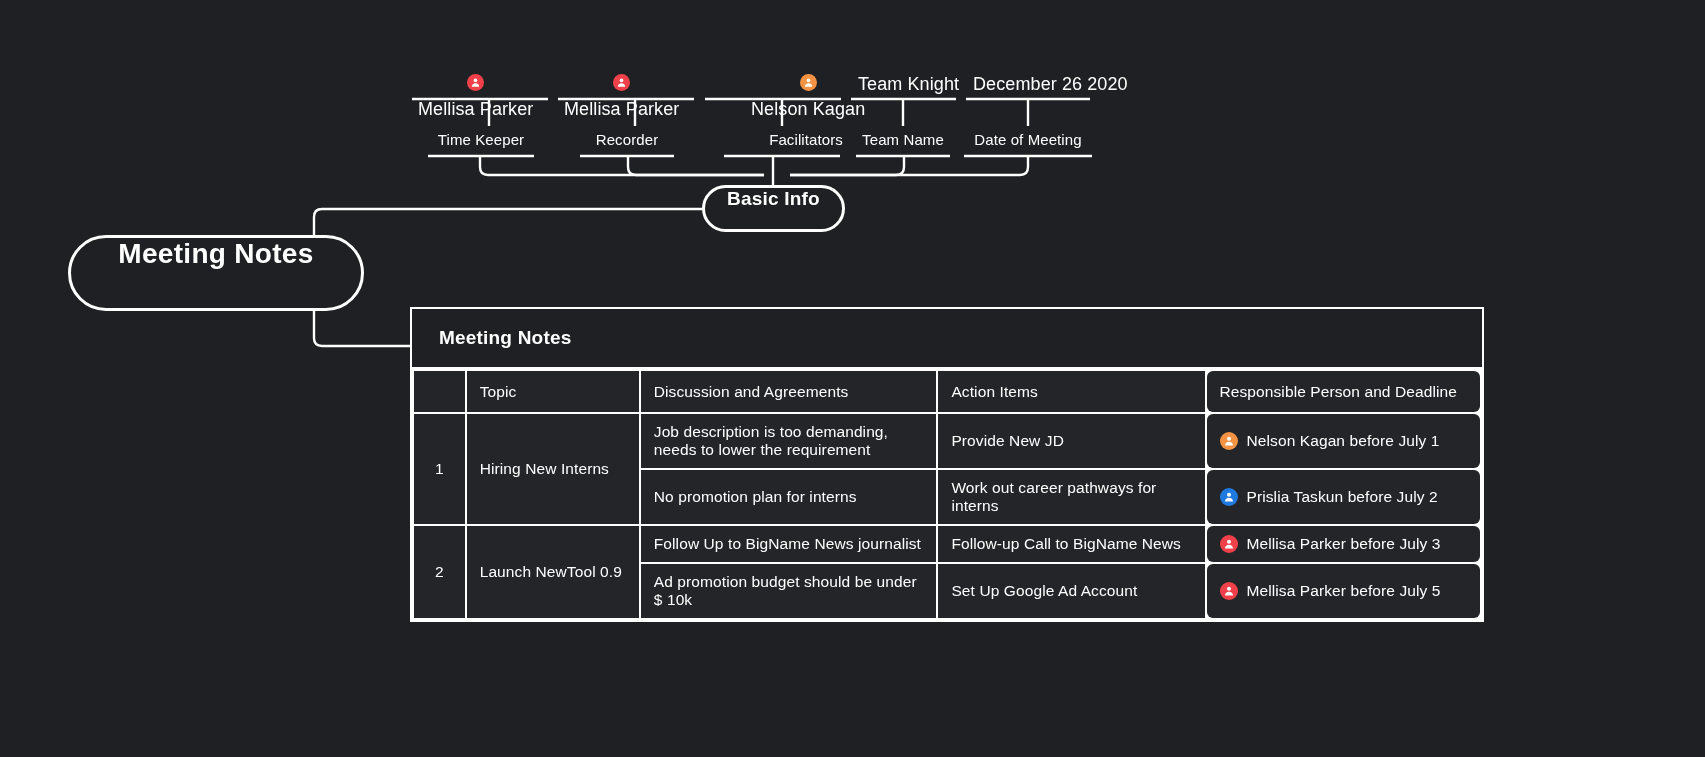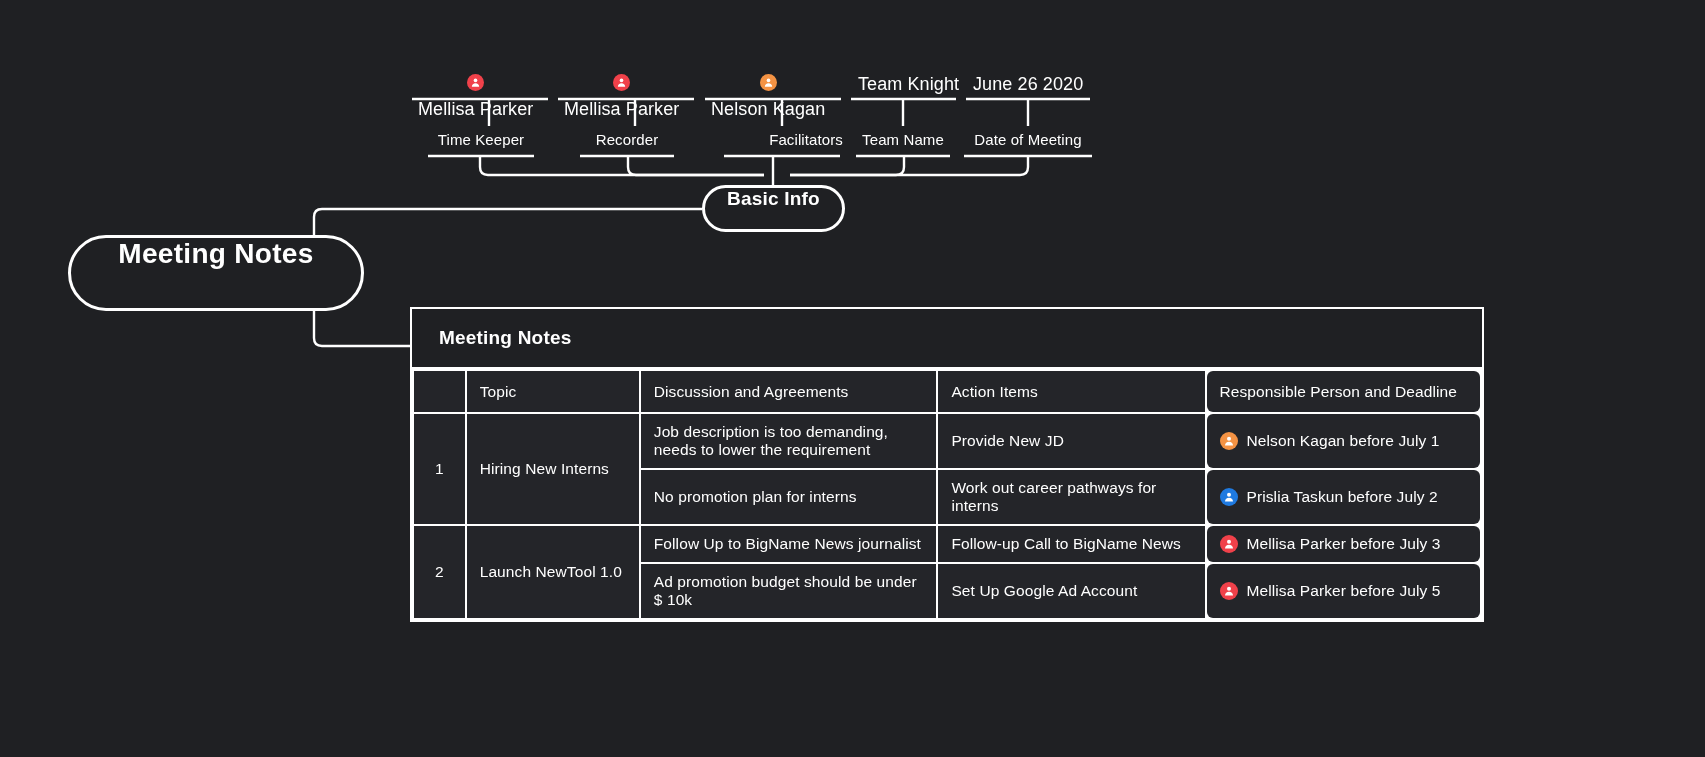--- a/index.html
+++ b/index.html
@@ -205,36 +205,36 @@
   <div class="person-label" style="left:564px; top:74px;">
     <span class="avatar" style="background:#f0414a">
       <svg width="11" height="11" viewBox="0 0 24 24" fill="#ffffff">
           <circle cx="12" cy="7.5" r="4"></circle>
           <path d="M4 21c0-4.5 3.6-7.5 8-7.5s8 3 8 7.5z"></path>
         </svg>
     </span>
     <span>Mellisa Parker</span>
   </div>
 
-  <div class="person-label" style="left:711px; top:74px;text-align:center;">
+  <div class="person-label" style="left:751px; top:74px;text-align:center;">
     <span class="avatar" style="background:#f49344">
       <svg width="11" height="11" viewBox="0 0 24 24" fill="#ffffff">
           <circle cx="12" cy="7.5" r="4"></circle>
           <path d="M4 21c0-4.5 3.6-7.5 8-7.5s8 3 8 7.5z"></path>
         </svg>
     </span>
     <span>Nelson Kagan</span>
   </div>
 
   <div class="person-label" style="left:858px; top:74px;">
     <span>Team Knight</span>
   </div>
 
   <div class="person-label" style="left:973px; top:74px;">
-    <span>June 26 2020</span>
+    <span>December 26 2020</span>
   </div>
 
   <div class="role-label" style="left:428px; top:131px; width:106px;">
     <span>Time Keeper</span>
   </div>
   <div class="role-label" style="left:580px; top:131px; width:94px;">
     <span>Recorder</span>
   </div>
   <div class="role-label" style="left:748px; top:131px; width:116px;">
     <span>Facilitators</span>
@@ -298,21 +298,21 @@
                   <path d="M4 21c0-4.5 3.6-7.5 8-7.5s8 3 8 7.5z"></path>
                 </svg>
             </span>
             <span>Prislia Taskun before July 2</span>
           </span>
         </td>
       </tr>
 
       <tr>
         <td class="c-num" rowspan="2">2</td>
-        <td class="c-topic" rowspan="2">Launch NewTool 1.0</td>
+        <td class="c-topic" rowspan="2">Launch NewTool 0.9</td>
         <td class="c-disc">Follow Up to BigName News journalist</td>
         <td class="c-act hl-white">Follow-up Call to BigName News</td>
         <td class="c-resp">
           <span class="resp-cell">
             <span class="avatar avatar-lg" style="background:#f0414a">
               <svg width="12" height="12" viewBox="0 0 24 24" fill="#ffffff">
                   <circle cx="12" cy="7.5" r="4"></circle>
                   <path d="M4 21c0-4.5 3.6-7.5 8-7.5s8 3 8 7.5z"></path>
                 </svg>
             </span>

